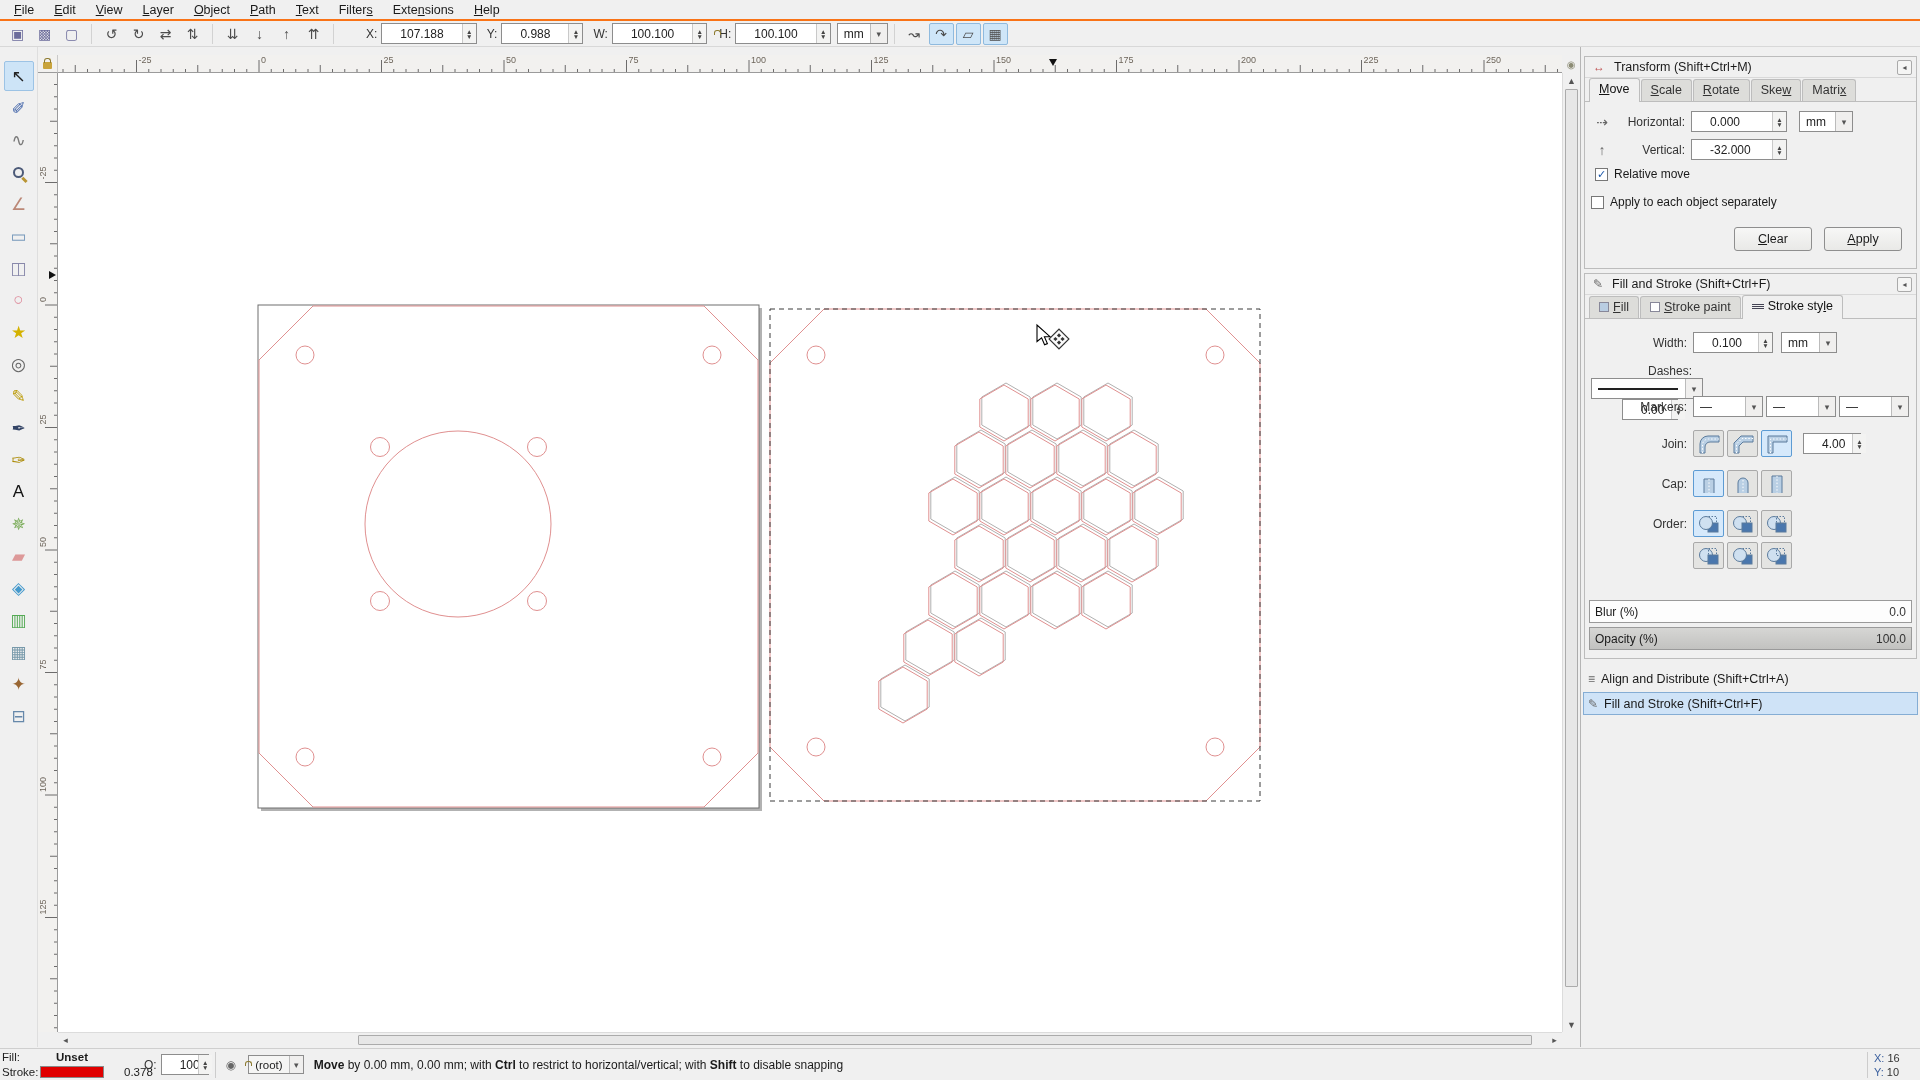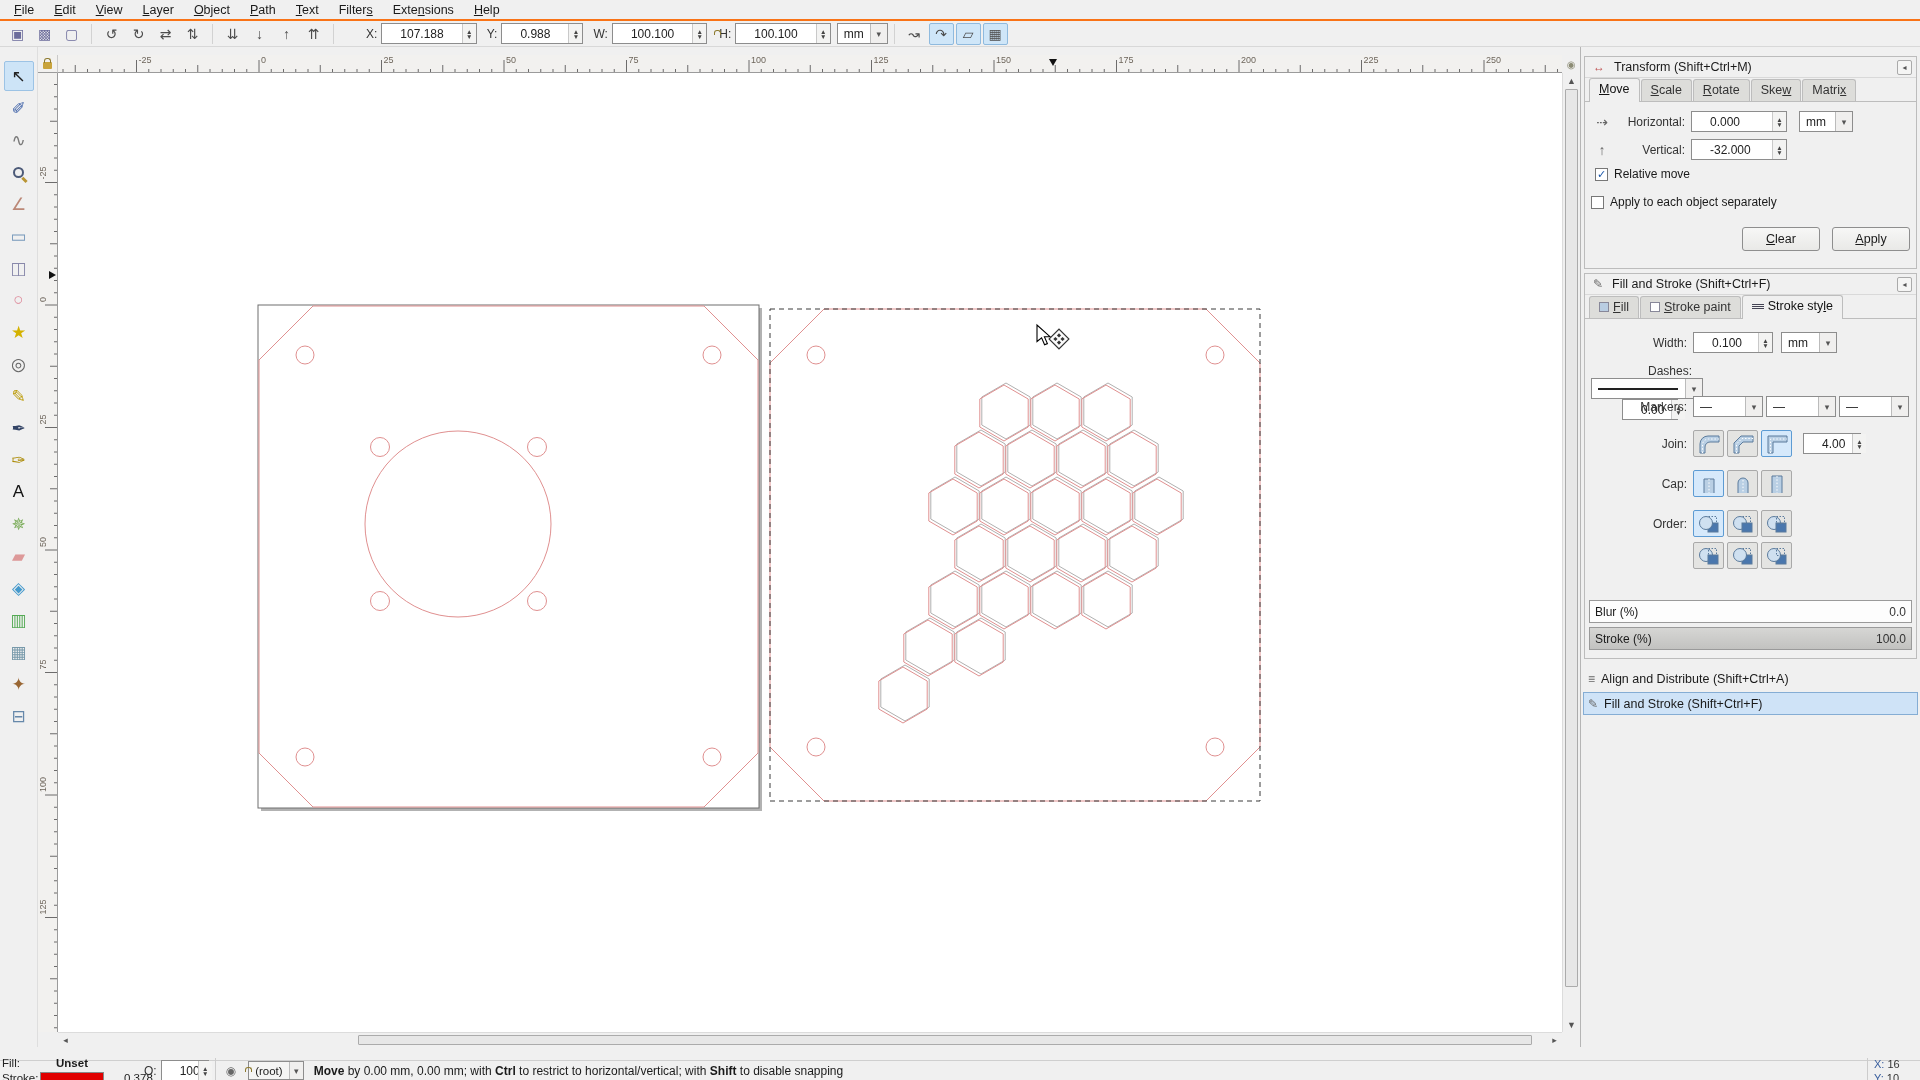--- a/index.html
+++ b/index.html
@@ -84,21 +84,21 @@
   .sq-btn.sel{background:#d6e9fb;border-color:#5d9bd3;}
   .slider-row{position:absolute;left:4px;right:4px;height:23px;border:1px solid #9a9a9a;background:#fdfdfd;
     display:flex;align-items:center;justify-content:space-between;padding:0 5px;font-size:12px;overflow:hidden;}
   .slider-fill{position:absolute;left:0;top:0;bottom:0;background:linear-gradient(#d6d6d4,#c2c2c0);z-index:0;}
   .slider-row span{position:relative;z-index:1;}
   .dock-row{position:absolute;left:2px;right:2px;height:23px;display:flex;align-items:center;gap:6px;
     padding:0 4px;border:1px solid transparent;font-size:12.5px;}
   .dock-row.sel{background:#cfe3f7;border-color:#85add4;}
 
   
-  .statusbar{position:absolute;left:0;right:0;bottom:0;height:20px;background:#f0f0f0;
+  .statusbar{position:absolute;left:0;right:0;bottom:0;height:32px;background:#f0f0f0;
     border-top:1px solid #cfcfcf;display:flex;align-items:center;}
   .fs-block{display:grid;grid-template-columns:38px 64px 30px;grid-template-rows:15px 15px;
     align-items:center;margin-left:2px;font-size:11.5px;flex:none;}
   .fs-block .lab{color:#222;}
   .fs-unset{font-weight:bold;text-align:center;}
   .stroke-swatch{height:12px;border:1px solid #888;}
   .sb-sep{width:1px;height:26px;background:#cccccc;margin:0 6px;flex:none;}
   .o-field{display:flex;align-items:center;flex:none;}
   .status-msg{flex:1;font-size:12px;color:#1a1a1a;padding-left:10px;white-space:nowrap;overflow:hidden;}
   .coords{flex:none;width:46px;font-size:11px;line-height:14px;color:#333;overflow:hidden;white-space:nowrap;}
@@ -589,21 +589,21 @@
         </span>
     </div>
     <div class="prow" style="top:110px;left:10px;">
       <span class="cbox">✓</span>
         <span>Relative move</span>
     </div>
     <div class="prow" style="top:138px;left:6px;">
       <span class="cbox"></span>
         <span>Apply to each object separately</span>
     </div>
-    <div class="prow" style="top:170px;right:6px;">
+    <div class="prow" style="top:170px;right:14px;">
       <span class="pbtn" style="margin-right:12px;">
           <span><u>C</u>lear</span>
         </span>
       <span class="pbtn">
           <span><u>A</u>pply</span>
         </span>
     </div>
   </div>
 
   <div class="panel" style="top:226px;height:386px;">
@@ -765,21 +765,21 @@
             <rect x="11.5" y="2.5" width="8" height="7" fill="none" stroke="#5b7b9c" stroke-dasharray="1.5,1.5"></rect>
           </svg>
         </span>
       </div>
     <div class="slider-row" style="top:326px;">
       <span>Blur (%)</span>
       <span style="color:#333;">0.0</span>
     </div>
     <div class="slider-row" style="top:353px;">
       <div class="slider-fill" style="width:100%;"></div>
-      <span>Stroke (%)</span>
+      <span>Opacity (%)</span>
       <span style="color:#333;">100.0</span>
     </div>
   </div>
 
   <div id="dock-rows">
       <div class="dock-row" style="top: 620px;">
         <span class="sb-icon" style="margin: 0px;">≡</span>
         <span>Align and Distribute (Shift+Ctrl+A)</span>
       </div>
       <div class="dock-row sel" style="top: 645px;">

